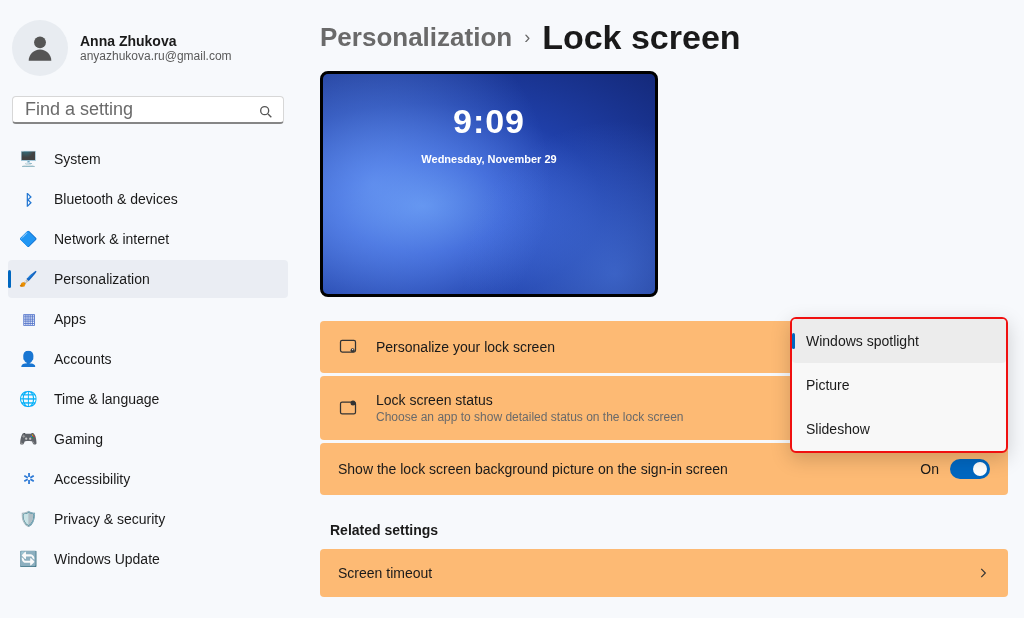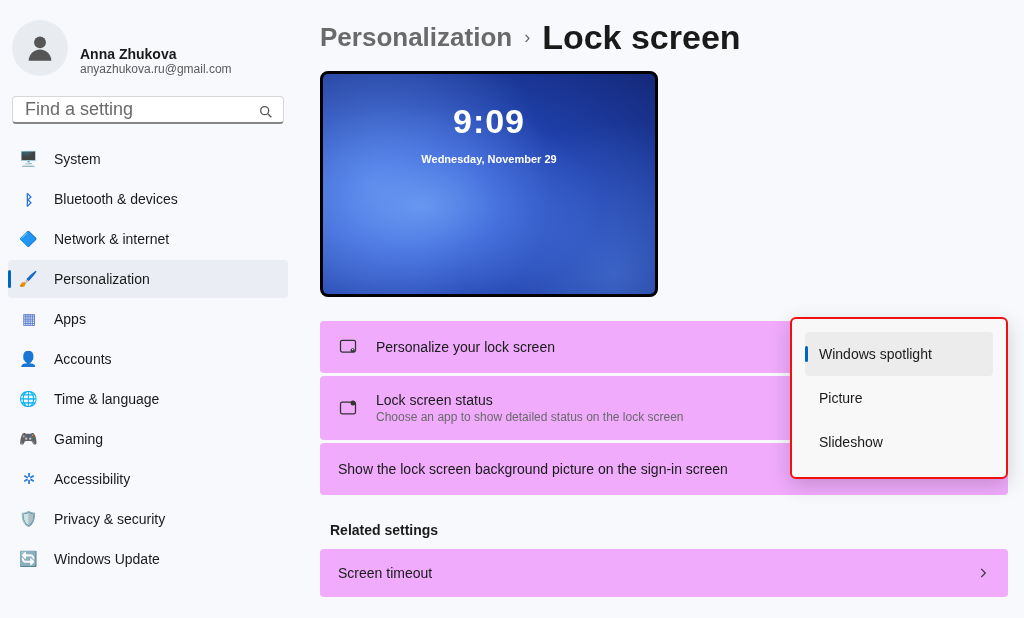--- a/index.html
+++ b/index.html
@@ -1,20 +1,20 @@
 <!DOCTYPE html>
 <html><head>
 <meta charset="utf-8">
 <style>
   * { box-sizing: border-box; margin: 0; padding: 0; font-family: "Segoe UI", -apple-system, sans-serif; }
   body { background: #f7f9fc; width: 1024px; height: 618px; overflow: hidden; display: flex; }
   
   
   .sidebar { width: 296px; padding: 16px 8px 8px 8px; flex-shrink: 0; }
-  .profile { display: flex; align-items: flex-end; gap: 12px; padding: 4px 8px 16px 4px; }
+  .profile { display: flex; align-items: center; gap: 12px; padding: 4px 8px 16px 4px; }
   .avatar { width: 56px; height: 56px; border-radius: 50%; background: #e8ecf1; display: flex; align-items: center; justify-content: center; }
   .avatar svg { width: 34px; height: 34px; fill: #555; }
   .profile-text .name { font-size: 14px; font-weight: 600; color: #1a1a1a; }
   .profile-text .email { font-size: 12px; color: #5a5a5a; }
   
   .search-box { margin: 4px 4px 16px 4px; position: relative; }
   .search-box input { width: 100%; height: 28px; padding: 0 36px 0 12px; border: 1px solid #d7d7d7; border-bottom: 2px solid #868686; border-radius: 4px; font-size: 18px; background: #fff; color: #1a1a1a; }
   .search-box input::placeholder { color: #6a6a6a; }
   .search-box .search-icon { position: absolute; right: 10px; top: 8px; width: 16px; height: 16px; }
   
@@ -34,37 +34,37 @@
   .preview-card { width: 338px; height: 226px; background: #000; border-radius: 8px; border: 3px solid #000; overflow: hidden; position: relative; margin-bottom: 24px; }
   .preview-bg { position: absolute; inset: 0; background: radial-gradient(ellipse at 30% 60%, #5a8be8 0%, #3a62d4 25%, #1f3fa8 55%, #14297a 100%); }
   .preview-bg::before, .preview-bg::after { content: ""; position: absolute; border-radius: 50%; }
   .preview-bg::before { width: 420px; height: 420px; left: -160px; top: -100px; background: radial-gradient(circle, rgba(120,170,255,0.55), rgba(50,100,220,0) 60%); transform: rotate(20deg); }
   .preview-bg::after { width: 360px; height: 360px; right: -140px; bottom: -160px; background: radial-gradient(circle, rgba(90,140,240,0.5), rgba(30,70,190,0) 60%); }
   .preview-text { position: absolute; top: 28px; left: 0; right: 0; text-align: center; color: #fff; }
   .preview-text .time { font-size: 34px; font-weight: 600; letter-spacing: 1px; }
   .preview-text .date { font-size: 11px; font-weight: 600; margin-top: 12px; }
   
   .settings-list { display: flex; flex-direction: column; gap: 3px; position: relative; }
-  .card { background: #f0abfc; border-radius: 4px; padding: 16px 18px; display: flex; align-items: center; gap: 18px; font-size: 14px; color: #1a1a1a; }
+  .card { background: #fdba74; border-radius: 4px; padding: 16px 18px; display: flex; align-items: center; gap: 18px; font-size: 14px; color: #1a1a1a; }
   .card-icon { width: 20px; height: 20px; display: flex; align-items: center; justify-content: center; }
   .card-body { flex: 1; }
   .card-title { font-size: 14px; color: #1a1a1a; }
   .card-sub { font-size: 12px; color: #6a6a6a; margin-top: 2px; }
   .card-right { display: flex; align-items: center; gap: 11px; }
   
   .toggle { width: 40px; height: 20px; background: #0067c0; border-radius: 999px; position: relative; }
   .toggle::after { content: ""; position: absolute; right: 3px; top: 3px; width: 14px; height: 14px; background: #fff; border-radius: 50%; }
   .toggle-label { font-size: 14px; color: #1a1a1a; }
 
   .chevron { width: 14px; height: 14px; }
   
   .section-heading { font-size: 14px; font-weight: 600; color: #1a1a1a; margin: 24px 0 8px 10px; }
   
   
-  .dropdown { position: absolute; top: -4px; right: 0; width: 218px; background: #f8f8f8; border-radius: 6px; box-shadow: 0 6px 20px rgba(0,0,0,0.18); z-index: 10; padding: 13px; border: 2px solid #f01010; }
+  .dropdown { position: absolute; top: -4px; right: 0; width: 218px; background: #f8f8f8; border-radius: 6px; box-shadow: 0 6px 20px rgba(0,0,0,0.18); z-index: 10; padding: 0; border: 2px solid #f01010; }
   .dropdown-item { padding: 14px 14px; font-size: 14px; color: #1a1a1a; border-radius: 4px; position: relative; cursor: pointer; }
   .dropdown-item.selected { background: #ececec; }
   .dropdown-item.selected::before { content: ""; position: absolute; left: 0; top: 14px; bottom: 14px; width: 3px; background: #0067c0; border-radius: 2px; }
 </style>
 </head>
 <body>
 
 <aside class="sidebar">
   <div class="profile">
     <div class="avatar">

